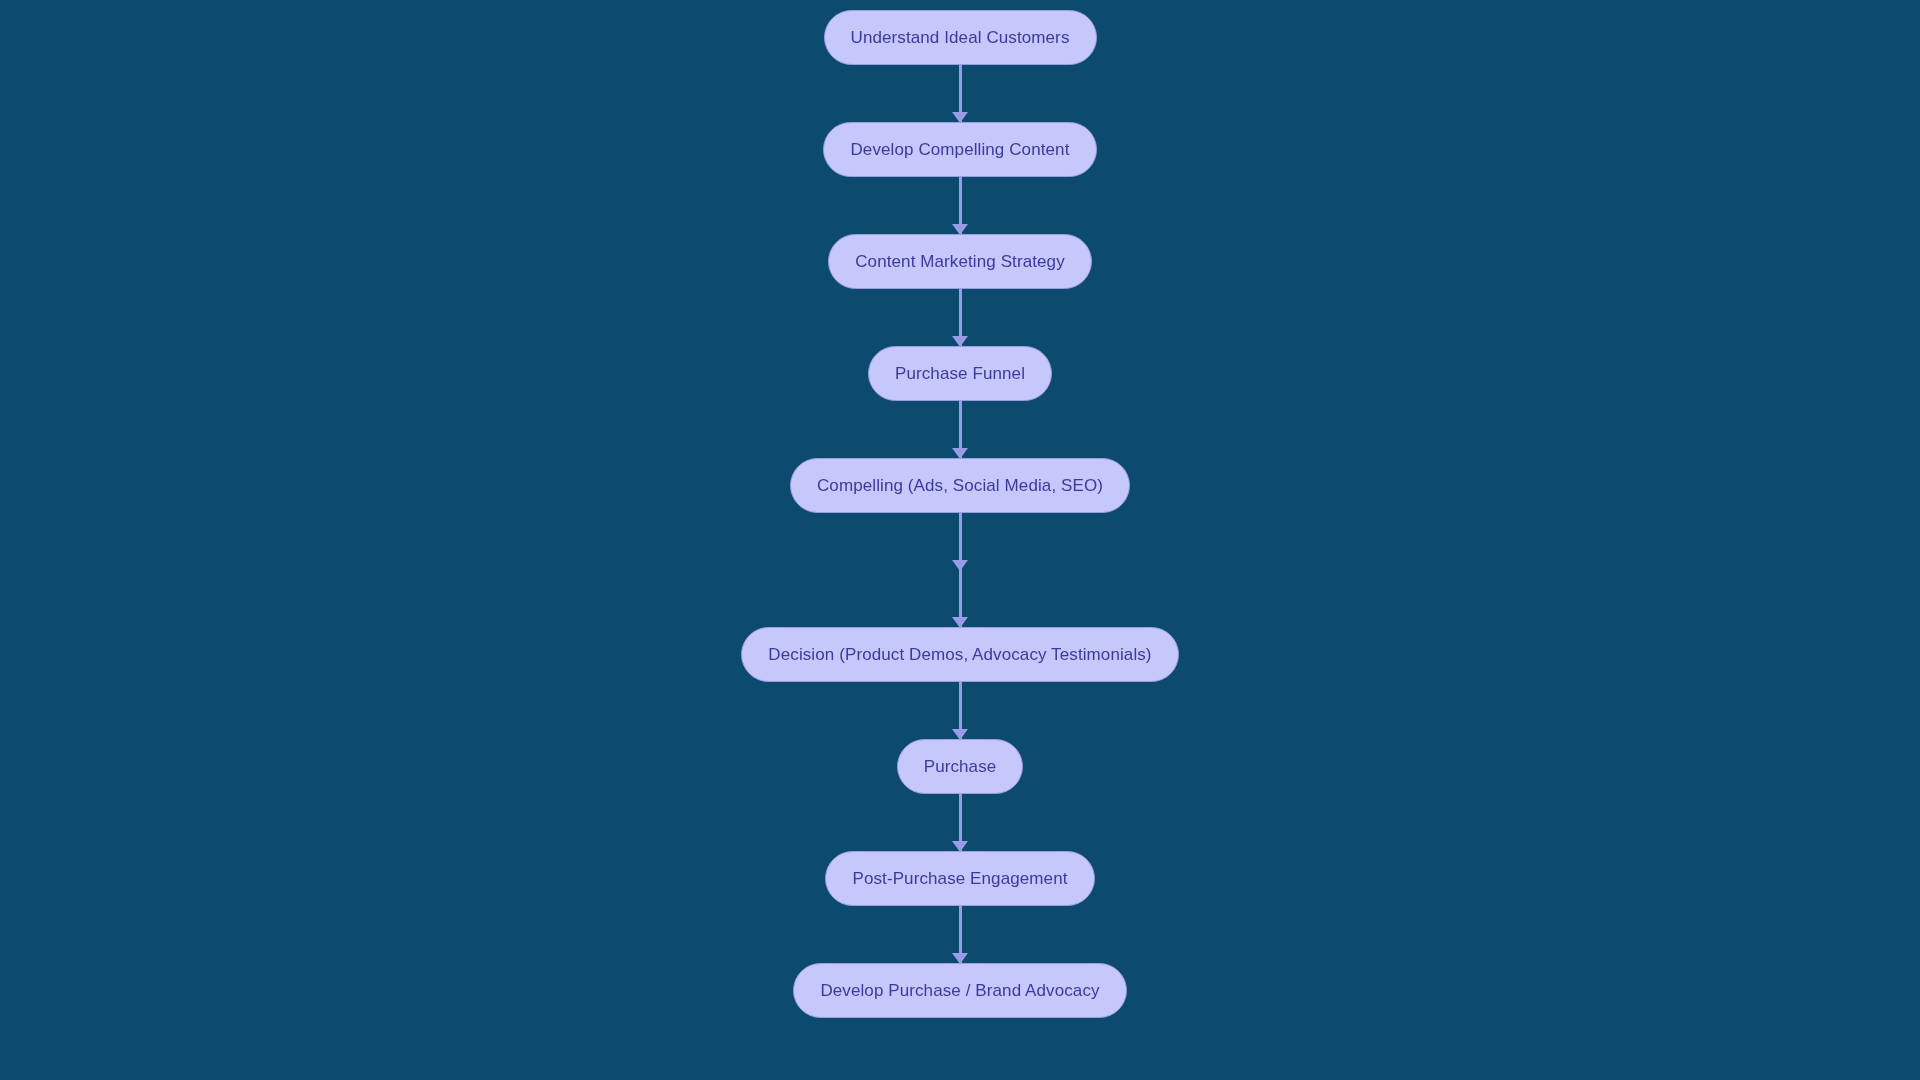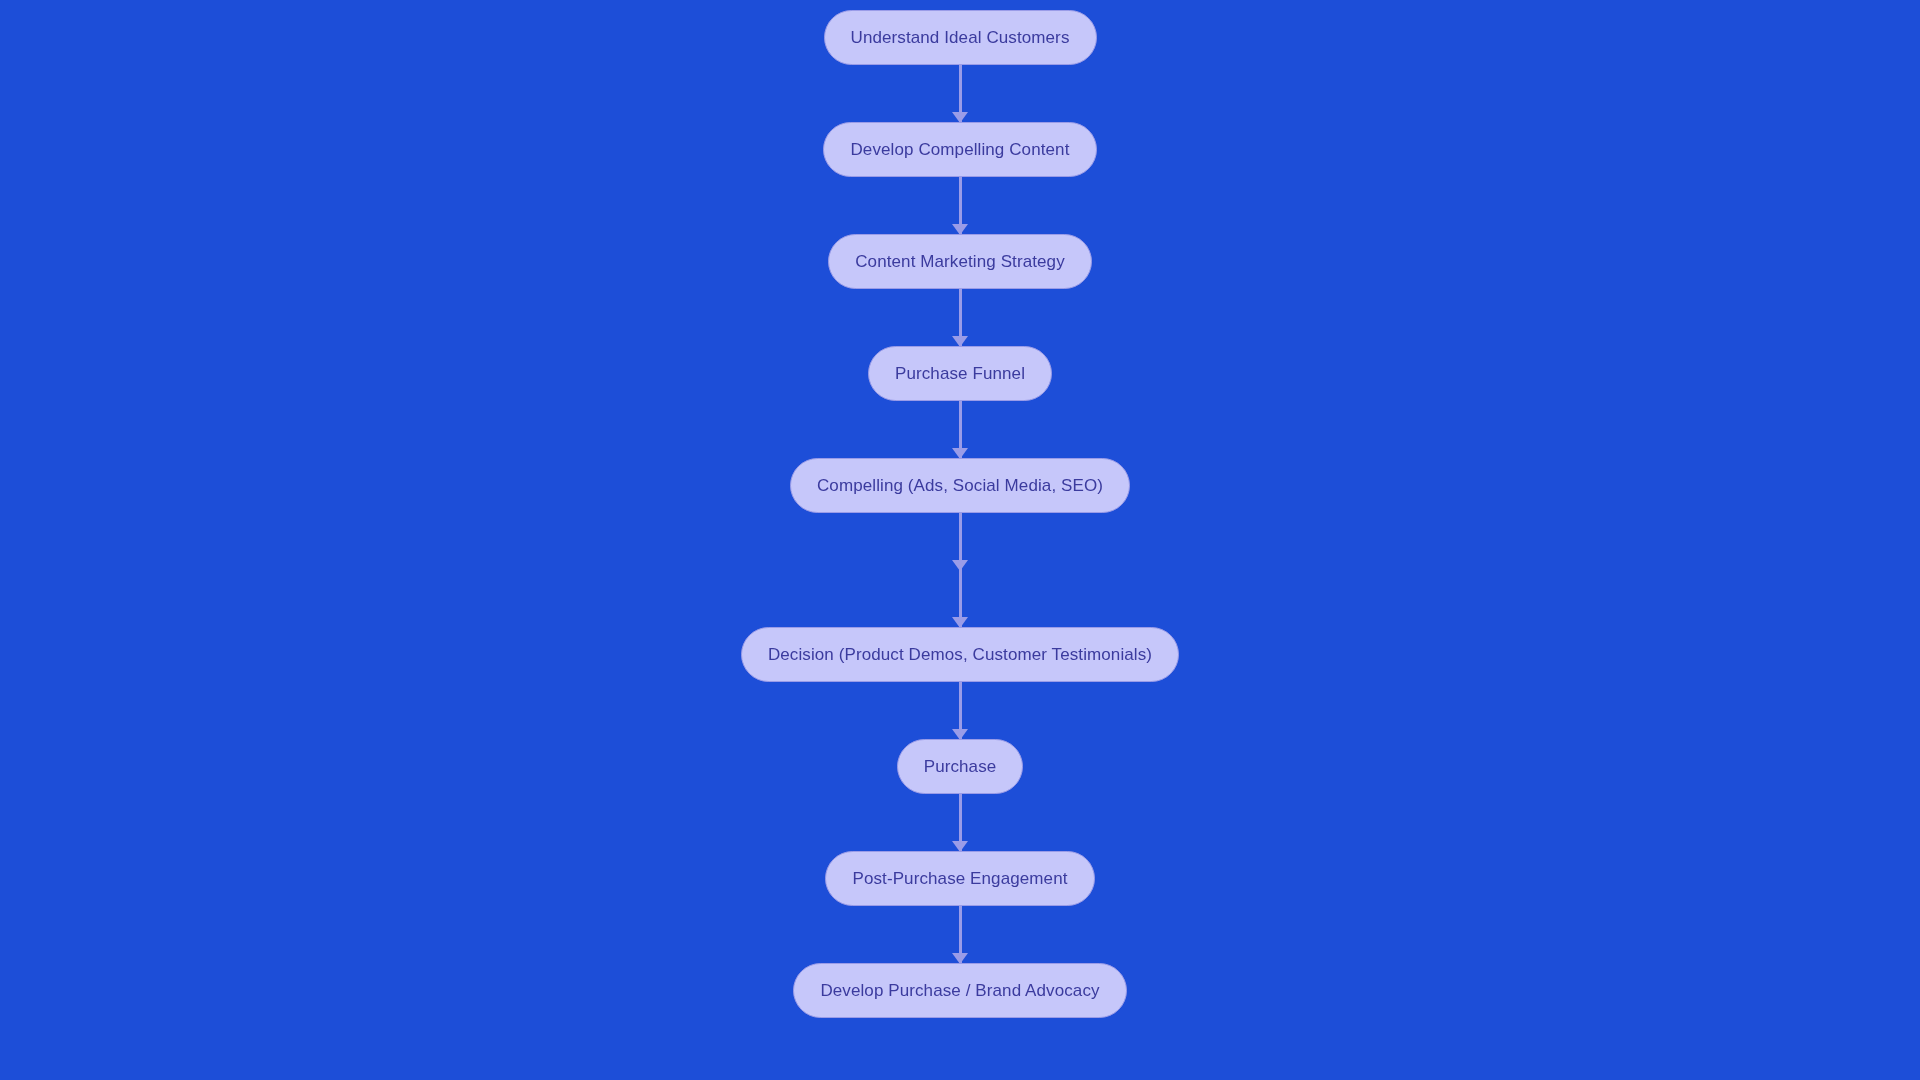--- a/index.html
+++ b/index.html
@@ -12,21 +12,21 @@
     width: 1920px;
     height: 1080px;
     overflow: hidden;
     font-family: "Liberation Sans", sans-serif;
   }
 
   #flowchart-canvas {
     position: relative;
     width: 1920px;
     height: 1080px;
-    background: #1d4ed8;
+    background: #0c4a6e;
     display: flex;
     flex-direction: column;
     align-items: center;
     justify-content: flex-start;
     padding-top: 10px;
     box-sizing: border-box;
   }
 
   .flow-node {
     display: flex;
@@ -94,21 +94,21 @@
   <div class="flow-connector"></div>
 
   <div class="flow-node">
     <span>Compelling (Ads, Social Media, SEO)</span>
   </div>
   <div class="flow-connector"></div>
 
   <div class="flow-connector"></div>
 
   <div class="flow-node">
-    <span>Decision (Product Demos, Customer Testimonials)</span>
+    <span>Decision (Product Demos, Advocacy Testimonials)</span>
   </div>
   <div class="flow-connector"></div>
 
   <div class="flow-node">
     <span>Purchase</span>
   </div>
   <div class="flow-connector"></div>
 
   <div class="flow-node">
     <span>Post-Purchase Engagement</span>

